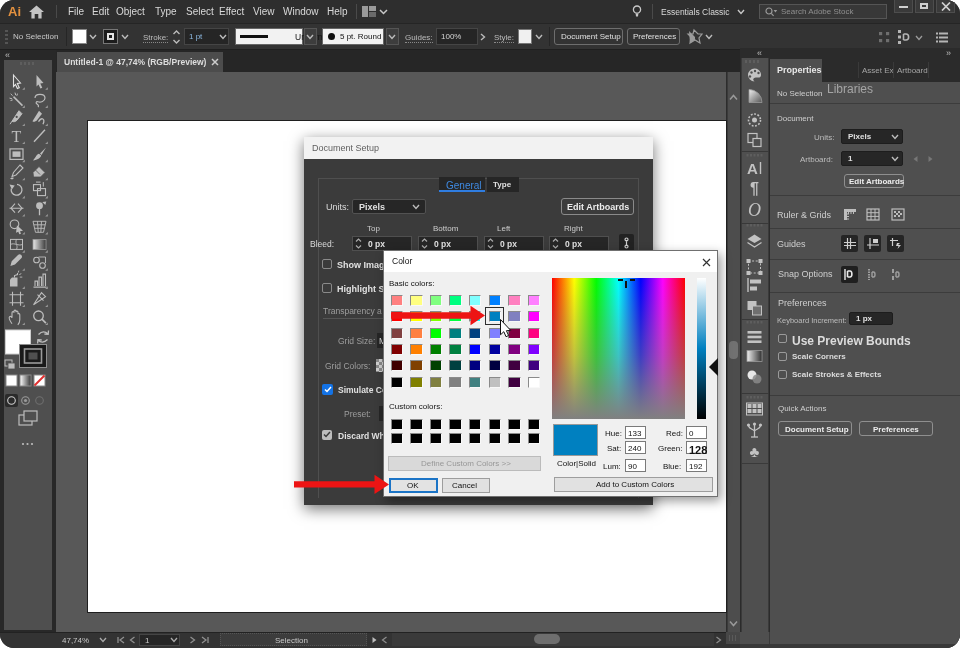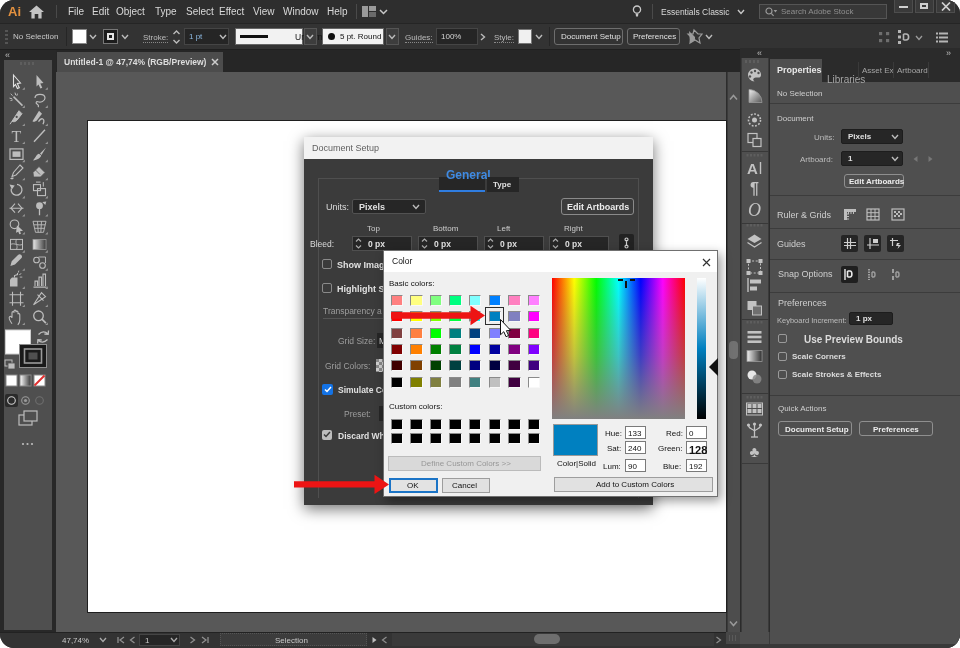--- a/index.html
+++ b/index.html
@@ -394,21 +394,21 @@
       <circle cx="19.5" cy="367" r="1.6" fill="#c2c2c2"></circle>
       <circle cx="13.5" cy="366" r="1.6" fill="#c2c2c2"></circle>
 <path d="M10.0 379 l7 0" stroke="#c2c2c2" stroke-width="1.3"></path>
 <text x="13.5" y="399" font-family="Liberation Sans,sans-serif" font-size="15" fill="#c2c2c2" text-anchor="middle">♣</text>
 <rect x="0" y="405" width="28" height="1" fill="#3a3a3a"></rect>
 </svg>
 <div class="abs" style="left:770px;top:58px;width:190px;height:574px;background:#4f4f4f;"></div>
 <div class="abs" style="left:770px;top:58px;width:190px;height:24px;background:#2b2b2b;"></div>
 <div class="abs" style="left:770px;top:59px;width:52px;height:23px;background:#4f4f4f;"></div>
 <div class="txt" style="left:777px;top:65px;font-size:9px;font-weight:bold;color:#e8e8e8;">Properties</div>
-<div class="txt" style="left:827px;top:74px;font-size:10px;color:#a5a5a5;">Libraries</div>
+<div class="txt" style="left:827px;top:82px;font-size:12px;color:#a5a5a5;">Libraries</div>
 <div class="txt" style="left:862px;top:66px;font-size:8px;color:#a5a5a5;">Asset Ex</div>
 <div class="txt" style="left:897px;top:66px;font-size:8px;color:#a5a5a5;">Artboard</div>
 <div class="abs" style="left:858px;top:62px;width:1px;height:16px;background:#3a3a3a;"></div>
 <div class="abs" style="left:893px;top:62px;width:1px;height:16px;background:#3a3a3a;"></div>
 <div class="abs" style="left:928px;top:62px;width:1px;height:16px;background:#3a3a3a;"></div>
 
 <div class="txt" style="left:777px;top:89px;font-size:8px;color:#cfcfcf;">No Selection</div>
 <div class="abs" style="left:770px;top:103px;width:190px;height:1px;background:#3c3c3c;"></div>
 <div class="txt" style="left:777px;top:114px;font-size:8px;color:#cfcfcf;">Document</div>
 <div class="txt" style="left:814px;top:133px;font-size:8px;color:#bdbdbd;">Units:</div>
@@ -475,21 +475,21 @@
 <svg class="abs" style="left:891px;top:269px;" width="12" height="11" viewBox="0 0 12 11">
   <path d="M2 0 L2 4 M2 7 L2 11" stroke="#9e9e9e" stroke-width="2"></path>
   <path d="M5 3 L6.5 3 C8.5 3 8.5 8 6.5 8 L5 8 M5 3 L5 8" stroke="#9e9e9e" stroke-width="1.4" fill="none"></path>
 </svg>
 <div class="abs" style="left:770px;top:292px;width:190px;height:1px;background:#3c3c3c;"></div>
 <div class="txt" style="left:778px;top:298px;font-size:9px;color:#cfcfcf;">Preferences</div>
 <div class="txt" style="left:777px;top:316px;font-size:7.5px;color:#bdbdbd;">Keyboard Increment:</div>
 <div class="abs" style="left:849px;top:312px;width:44px;height:13px;background:#262626;border:1px solid #1d1d1d;border-radius:2px;box-sizing:border-box;"></div>
 <div class="txt" style="left:856px;top:314px;font-size:8px;font-weight:bold;color:#e0e0e0;">1 px</div>
 <div class="abs" style="left:778px;top:334px;width:9px;height:9px;border:1px solid #9a9a9a;border-radius:2px;box-sizing:border-box;"></div>
-<div class="txt" style="left:792px;top:334px;font-size:10px;font-weight:bold;color:#dcdcdc;margin-left:12px;">Use Preview Bounds</div>
+<div class="txt" style="left:792px;top:334px;font-size:12px;font-weight:bold;color:#dcdcdc;">Use Preview Bounds</div>
 <div class="abs" style="left:778px;top:352px;width:9px;height:9px;border:1px solid #9a9a9a;border-radius:2px;box-sizing:border-box;"></div>
 <div class="txt" style="left:792px;top:352px;font-size:8px;font-weight:bold;color:#dcdcdc;">Scale Corners</div>
 <div class="abs" style="left:778px;top:370px;width:9px;height:9px;border:1px solid #9a9a9a;border-radius:2px;box-sizing:border-box;"></div>
 <div class="txt" style="left:792px;top:370px;font-size:8px;font-weight:bold;color:#dcdcdc;">Scale Strokes &amp; Effects</div>
 <div class="abs" style="left:770px;top:395px;width:190px;height:1px;background:#3c3c3c;"></div>
 <div class="txt" style="left:778px;top:404px;font-size:8px;color:#cfcfcf;">Quick Actions</div>
 <div class="abs" style="left:778px;top:421px;width:74px;height:15px;border:1px solid #8f8f8f;border-radius:3px;box-sizing:border-box;"></div>
 <div class="txt" style="left:785px;top:425px;font-size:8px;font-weight:bold;color:#ececec;">Document Setup</div>
 <div class="abs" style="left:859px;top:421px;width:74px;height:15px;border:1px solid #8f8f8f;border-radius:3px;box-sizing:border-box;"></div>
 <div class="txt" style="left:873px;top:425px;font-size:8px;font-weight:bold;color:#ececec;">Preferences</div>
@@ -534,21 +534,21 @@
 <div class="abs" style="left:769px;top:632px;width:1px;height:12px;background:#3a3a3a;"></div>
     <div class="abs" style="left:726px;top:632px;width:14px;height:12px;background:#474747;"></div>
     <div class="abs" style="left:729px;top:635px;width:8px;height:6px;background:repeating-linear-gradient(to right,#5a5a5a 0,#5a5a5a 1px,#474747 1px,#474747 3px);"></div>
 
 <div class="abs" style="left:304px;top:137px;width:349px;height:368px;background:#3b3b3b;box-shadow:0 4px 14px rgba(0,0,0,0.55);"></div>
 <div class="abs" style="left:304px;top:137px;width:349px;height:22px;background:#f2f2f2;"></div>
 <div class="txt" style="left:312px;top:143px;font-size:9px;color:#5f5f5f;">Document Setup</div>
 <div class="abs" style="left:318px;top:178px;width:321px;height:320px;border:1px solid #4f4f4f;border-bottom:none;box-sizing:border-box;"></div>
 
 <div class="abs" style="left:439px;top:177px;width:46px;height:15px;background:#262626;"></div>
-<div class="txt" style="left:446px;top:168px;font-size:12px;font-weight:bold;color:#3f8ae2;">General</div>
+<div class="txt" style="left:446px;top:180px;font-size:10px;font-weight:normal;color:#3f8ae2;">General</div>
 <div class="abs" style="left:439px;top:190px;width:46px;height:2px;background:#2f7de1;"></div>
 <div class="abs" style="left:487px;top:177px;width:32px;height:15px;background:#262626;"></div>
 <div class="txt" style="left:493px;top:180px;font-size:8px;font-weight:bold;color:#e0e0e0;">Type</div>
 
 <div class="txt" style="left:326px;top:202px;font-size:9px;color:#dcdcdc;">Units:</div>
 <div class="abs" style="left:352px;top:199px;width:74px;height:15px;background:#262626;border:1px solid #525252;border-radius:2px;box-sizing:border-box;"></div>
 <div class="txt" style="left:359px;top:202px;font-size:9px;font-weight:bold;color:#e0e0e0;">Pixels</div>
 <svg class="abs" style="left:412px;top:204px;" width="8" height="6" viewBox="0 0 8 6">
       <path d="M1 1 L4 4.5 L7 1" stroke="#bbb" stroke-width="1.4" fill="none"></path>
     </svg>

